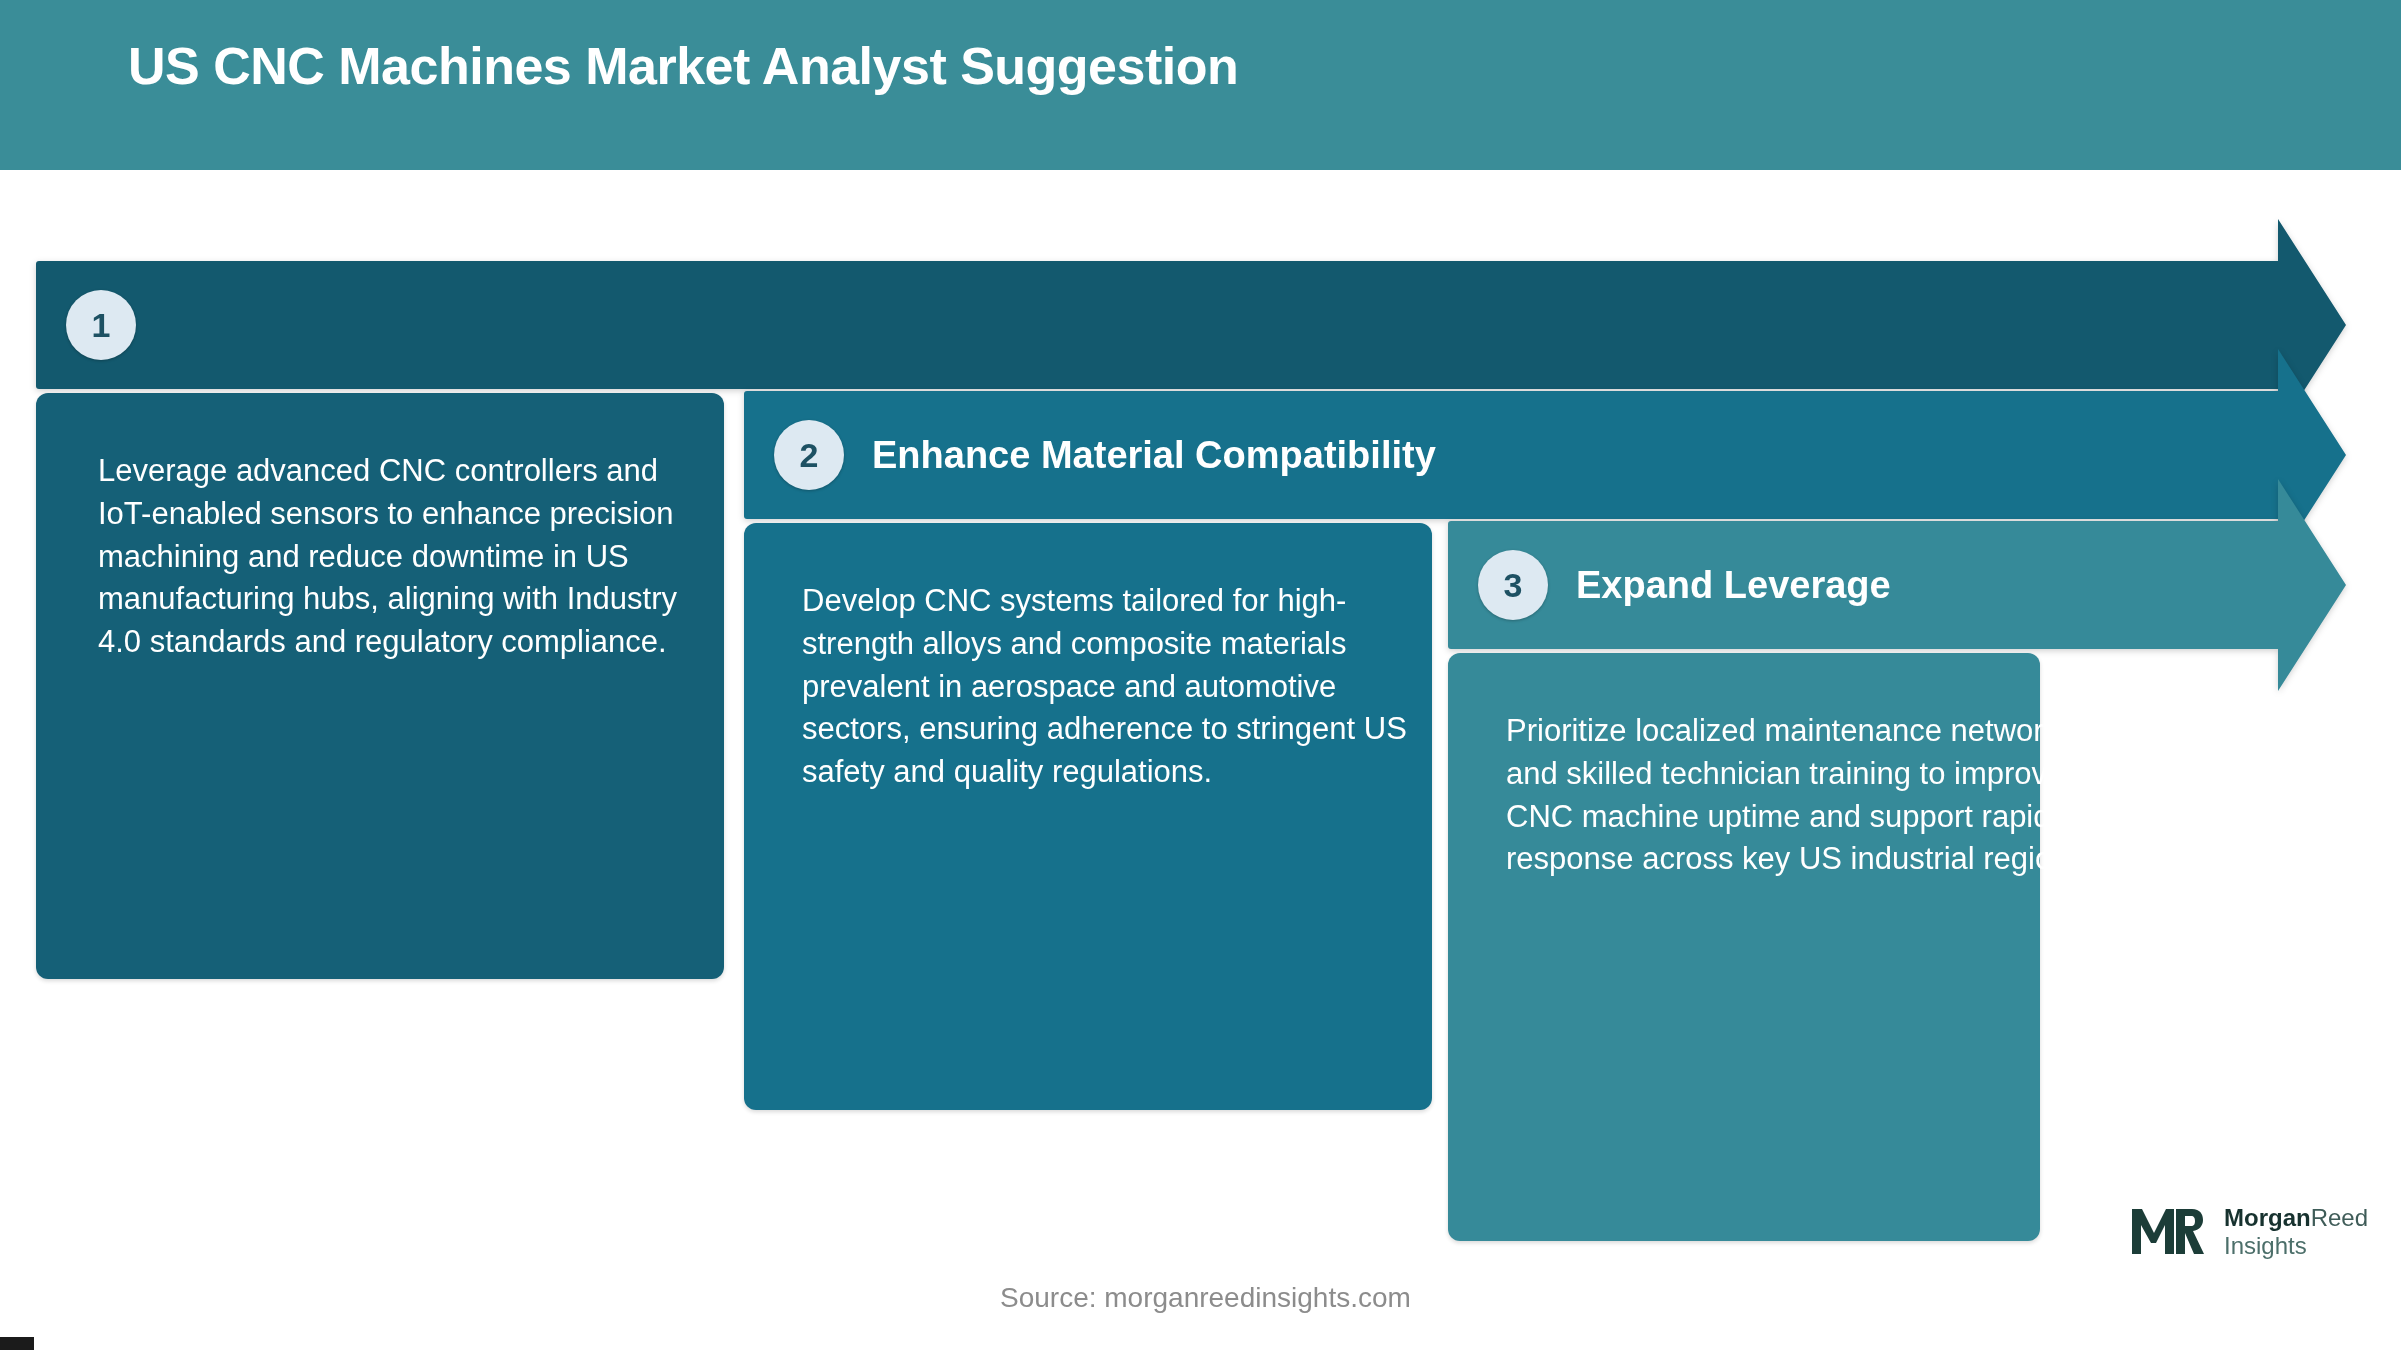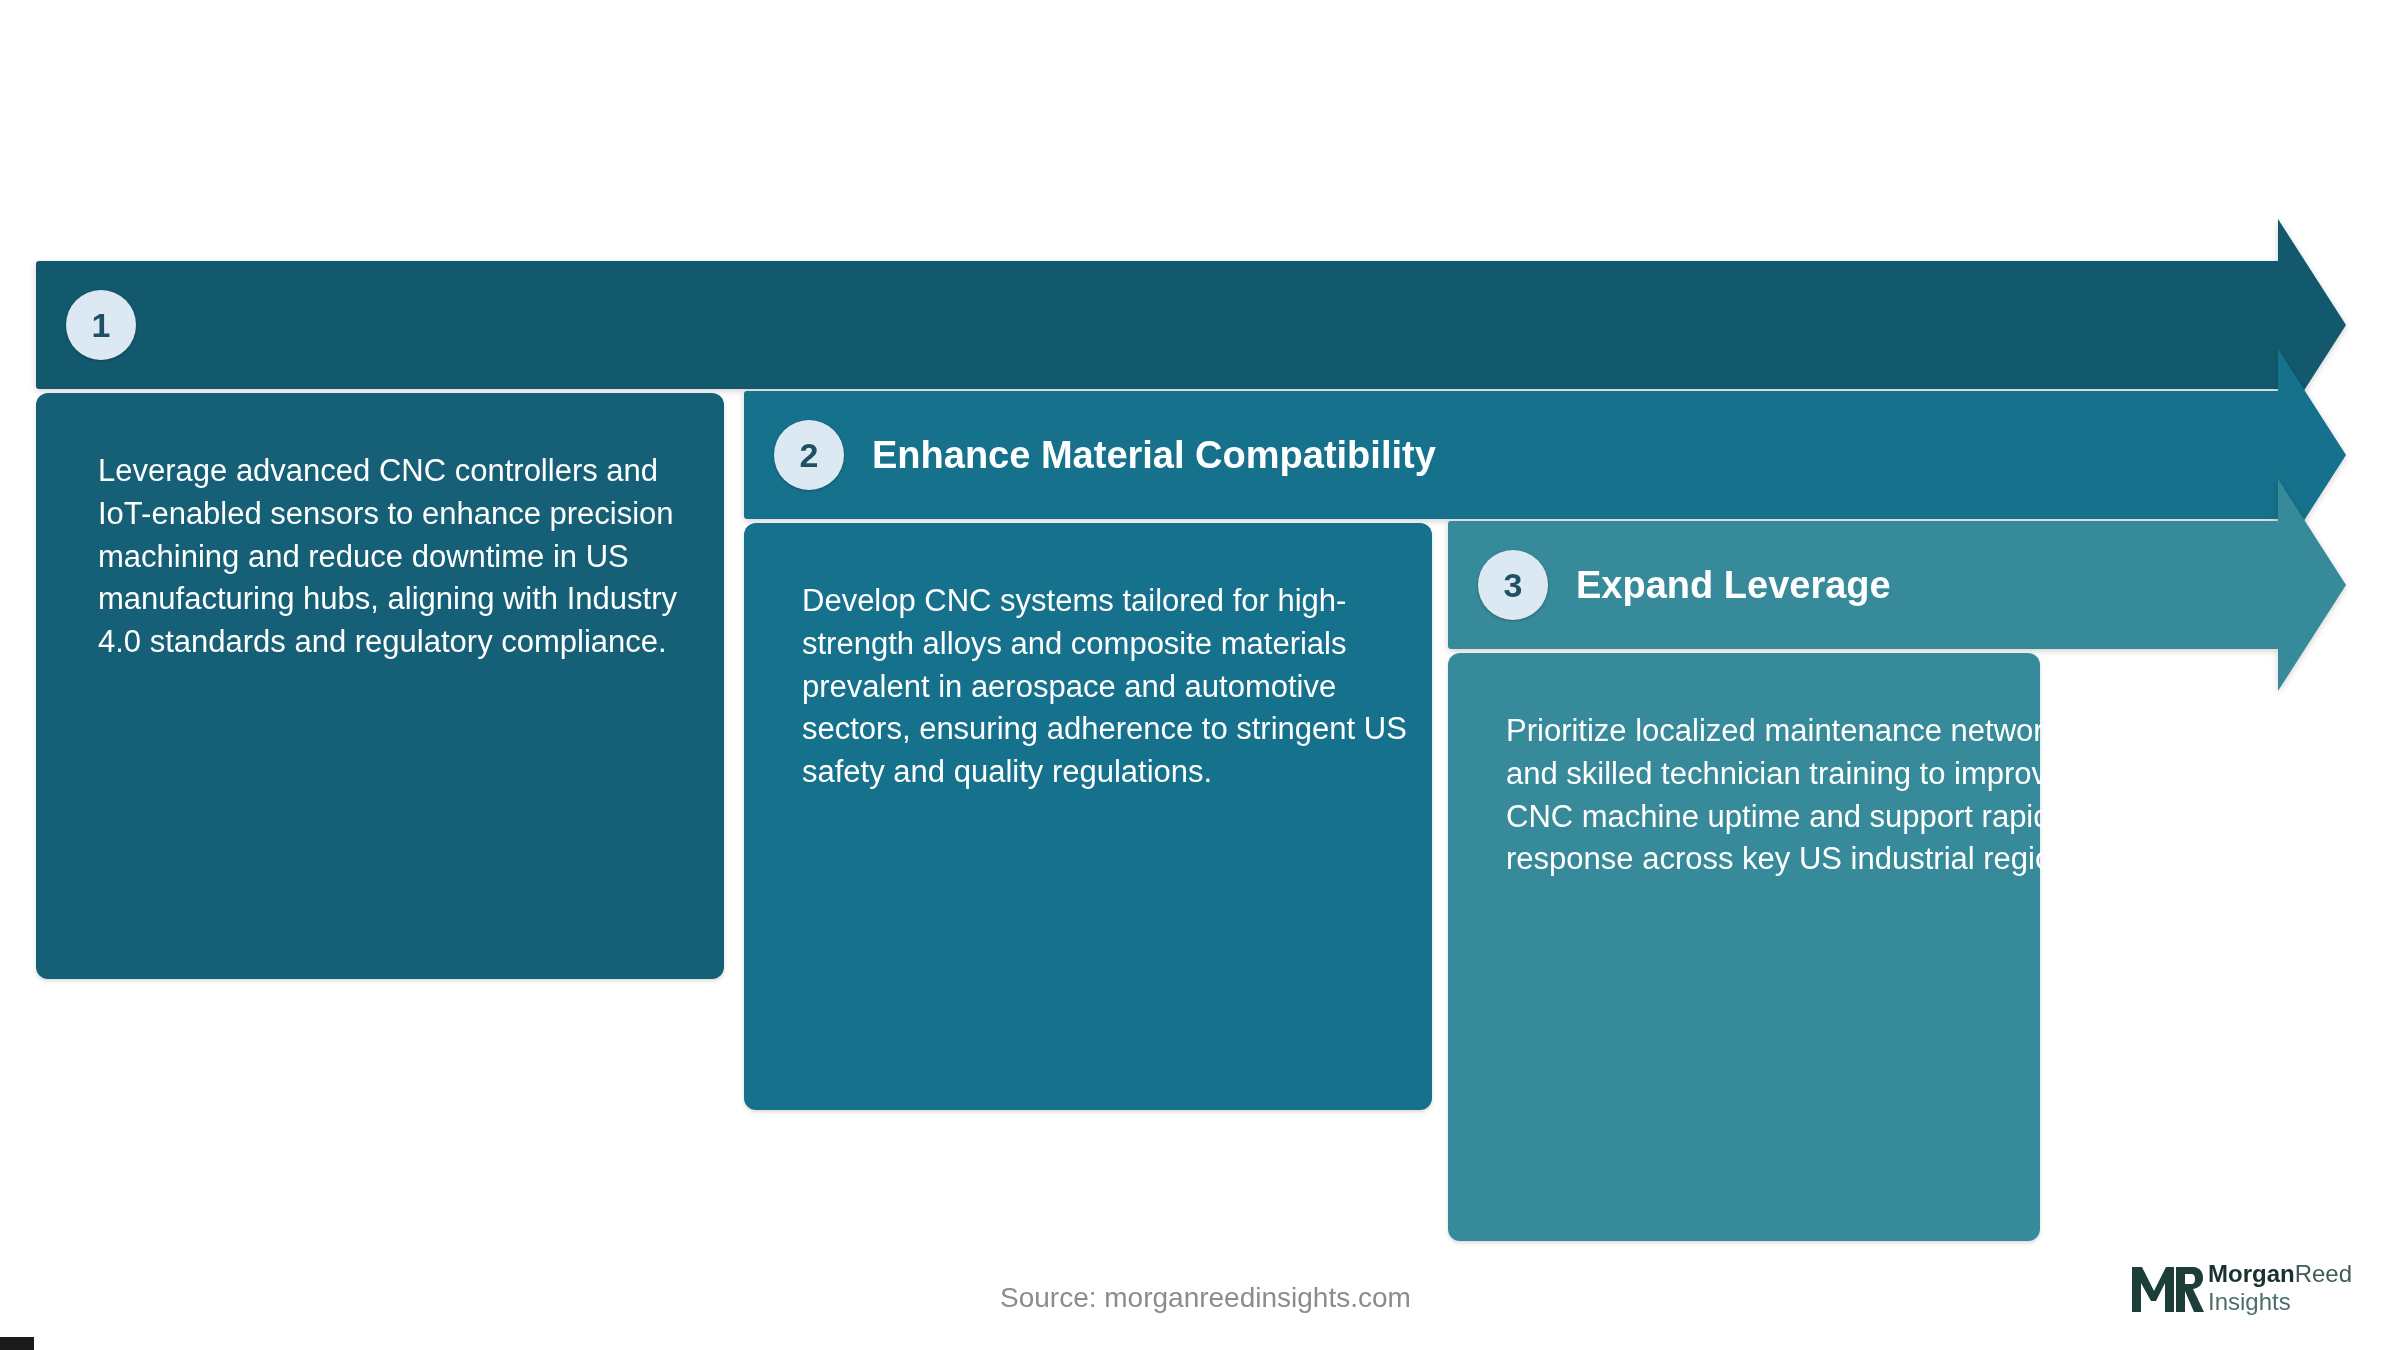--- a/index.html
+++ b/index.html
@@ -85,40 +85,43 @@
   #banner-3 .banner-arrow { left:766px; }
   #card-3 { left:1448px; top:653px; width:592px; height:588px; background:#368a99; }
   #card-3 .card-text { left:58px; top:57px; width:620px; }
 
   
   #source-text {
     position:absolute; left:1000px; top:1282px;
     font-size:28px; color:#8c8c8c; white-space:nowrap;
   }
   #logo {
-    position:absolute; left:2130px; top:1262px;
-    display:flex; align-items:flex-end; gap:4px;
+    position:absolute; left:2130px; top:1206px;
+    display:flex; align-items:flex-start; gap:20px;
   }
   #logo-mark { width:74px; height:50px; flex:0 0 auto; }
   #logo-text { display:flex; flex-direction:column; line-height:1.0; }
   #logo-line-1 { font-size:24px; white-space:nowrap; }
   #logo-line-1 .lt-bold { font-weight:bold; color:#17322f; }
   #logo-line-1 .lt-reg  { font-weight:normal; color:#3f5c58; }
   #logo-line-2 { font-size:24px; color:#4c6f6a; margin-top:4px; white-space:nowrap; }
 
   #corner-mark {
     position:absolute; left:0px; top:1337px; width:34px; height:13px;
     background:#1b1b1b;
   }
 </style>
 </head>
 <body>
 
 <div id="page">
 
+  <div id="header">
+    <div id="header-title">US CNC Machines Market Analyst Suggestion</div>
+  </div>
 
   <div class="banner" id="banner-1">
     <div class="banner-body"></div>
     <svg class="banner-arrow" viewBox="0 0 132 212" preserveAspectRatio="none">
       <polygon points="0,42 64,42 64,0 132,106 64,212 64,170 0,170" fill="#13596e"></polygon>
     </svg>
     <div class="badge">1</div>
   </div>
   <div class="card" id="card-1">
     <div class="card-text">Leverage advanced CNC controllers and IoT-enabled sensors to enhance precision machining and reduce downtime in US manufacturing hubs, aligning with Industry 4.0 standards and regulatory compliance.</div>

